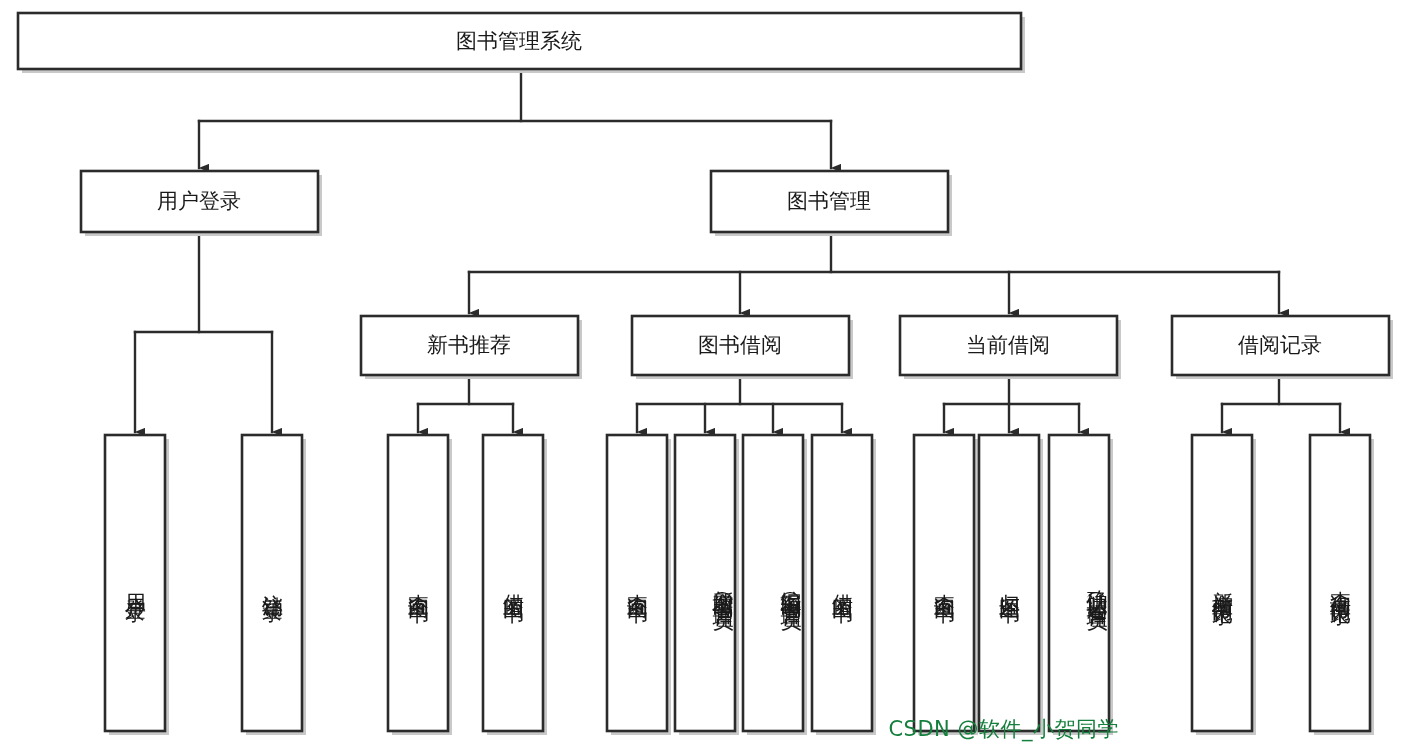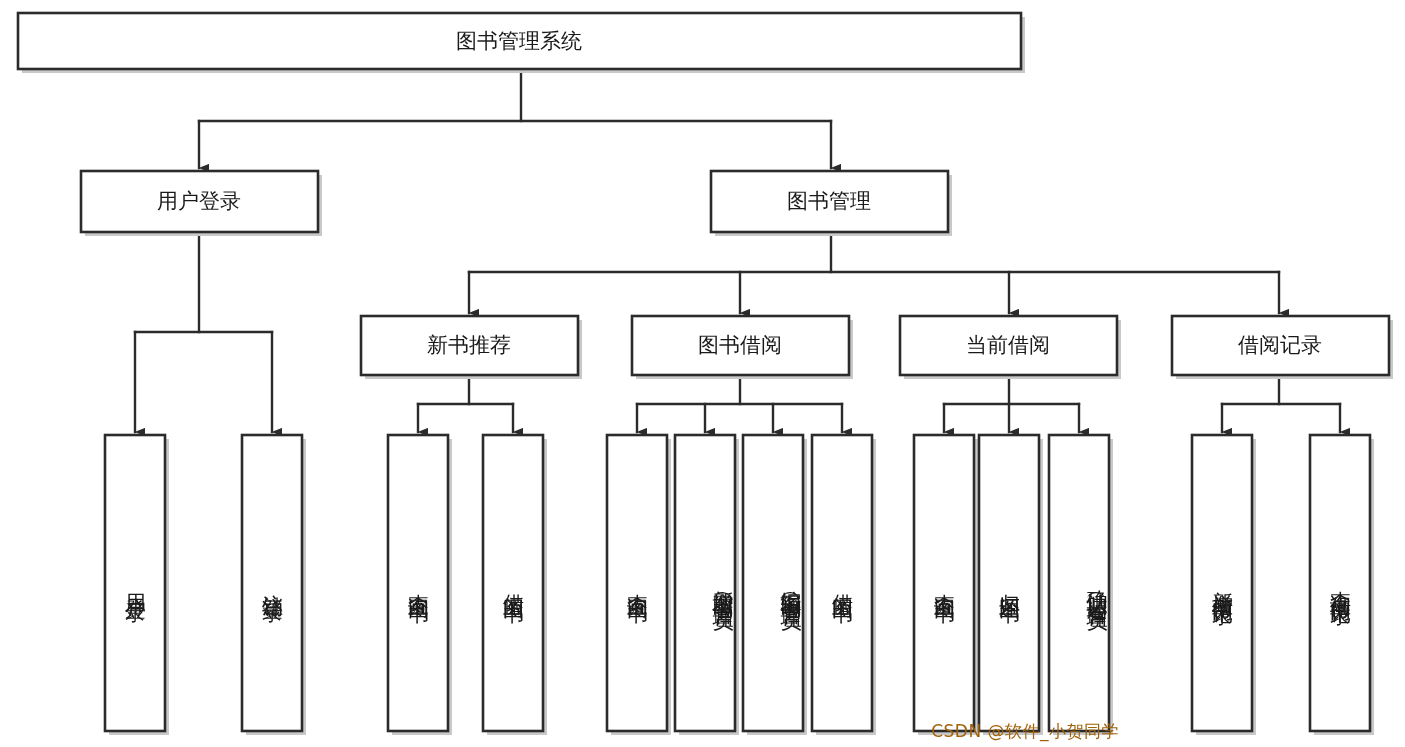--- a/index.html
+++ b/index.html
@@ -61,22 +61,22 @@
     letter-spacing: 3px;
     color: #1a1a1a;
     white-space: nowrap;
     pointer-events: none;
   }
   .watermark {
     position: absolute;
     right: 8px;
     bottom: 4px;
     font-family: "DejaVu Sans", "Liberation Sans", sans-serif;
-    font-size: 17px;
-    color: #a16207;
+    font-size: 21px;
+    color: #15803d;
     letter-spacing: 0.5px;
     white-space: nowrap;
   }
 </style>
 </head>
 <body>
 
 <div id="diagram-root">
 
   <svg id="flow" viewBox="0 0 1405 747">

